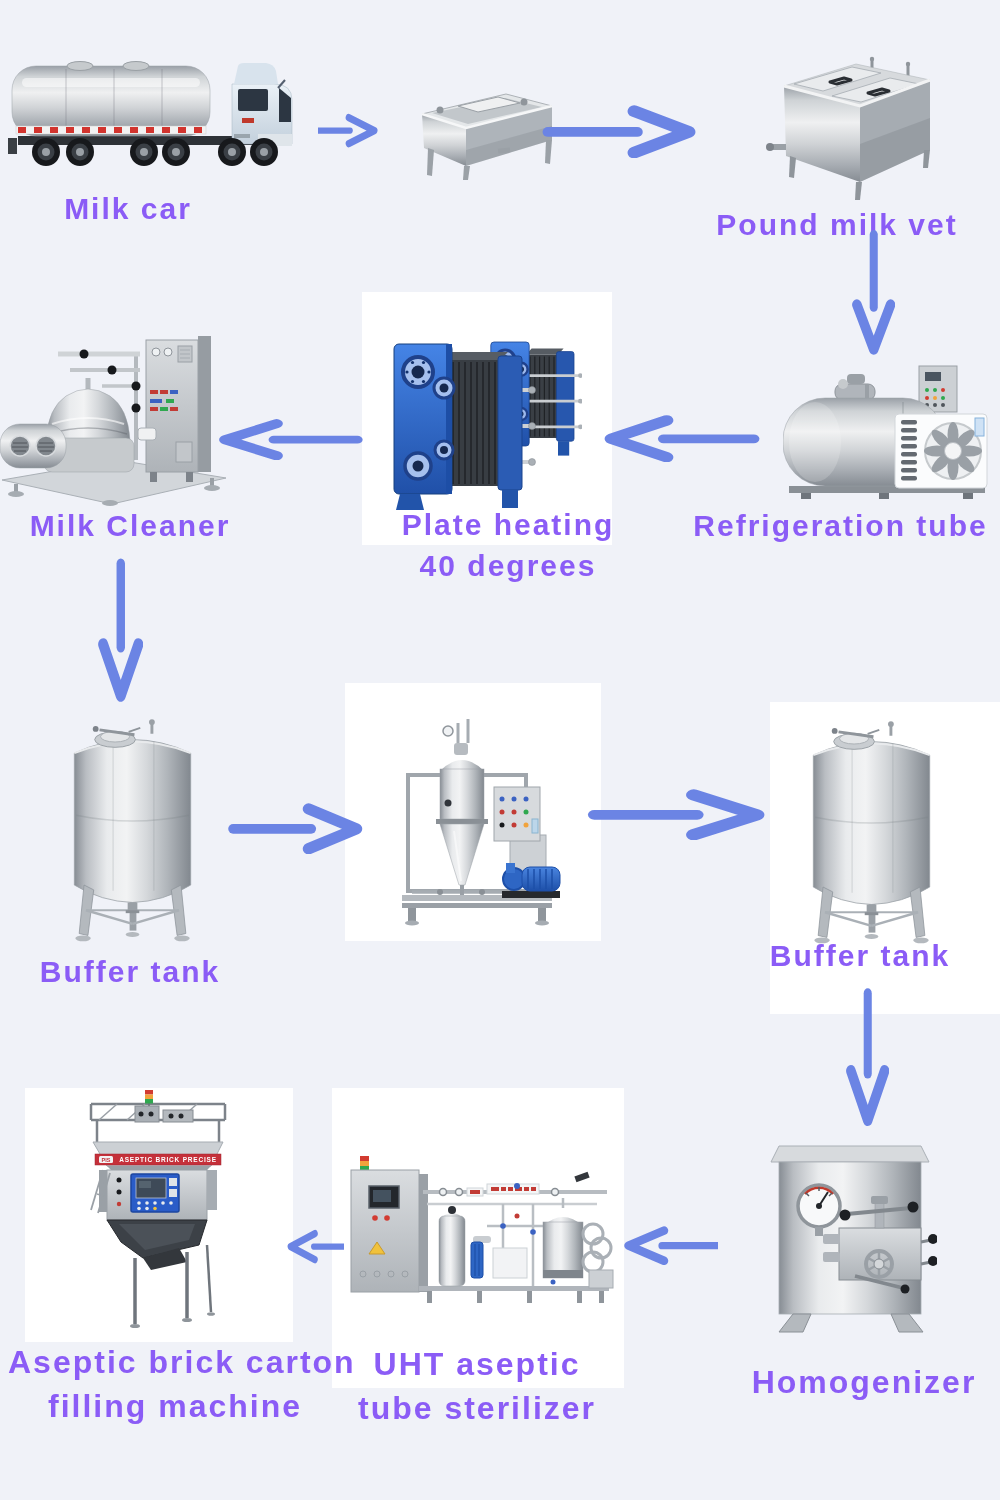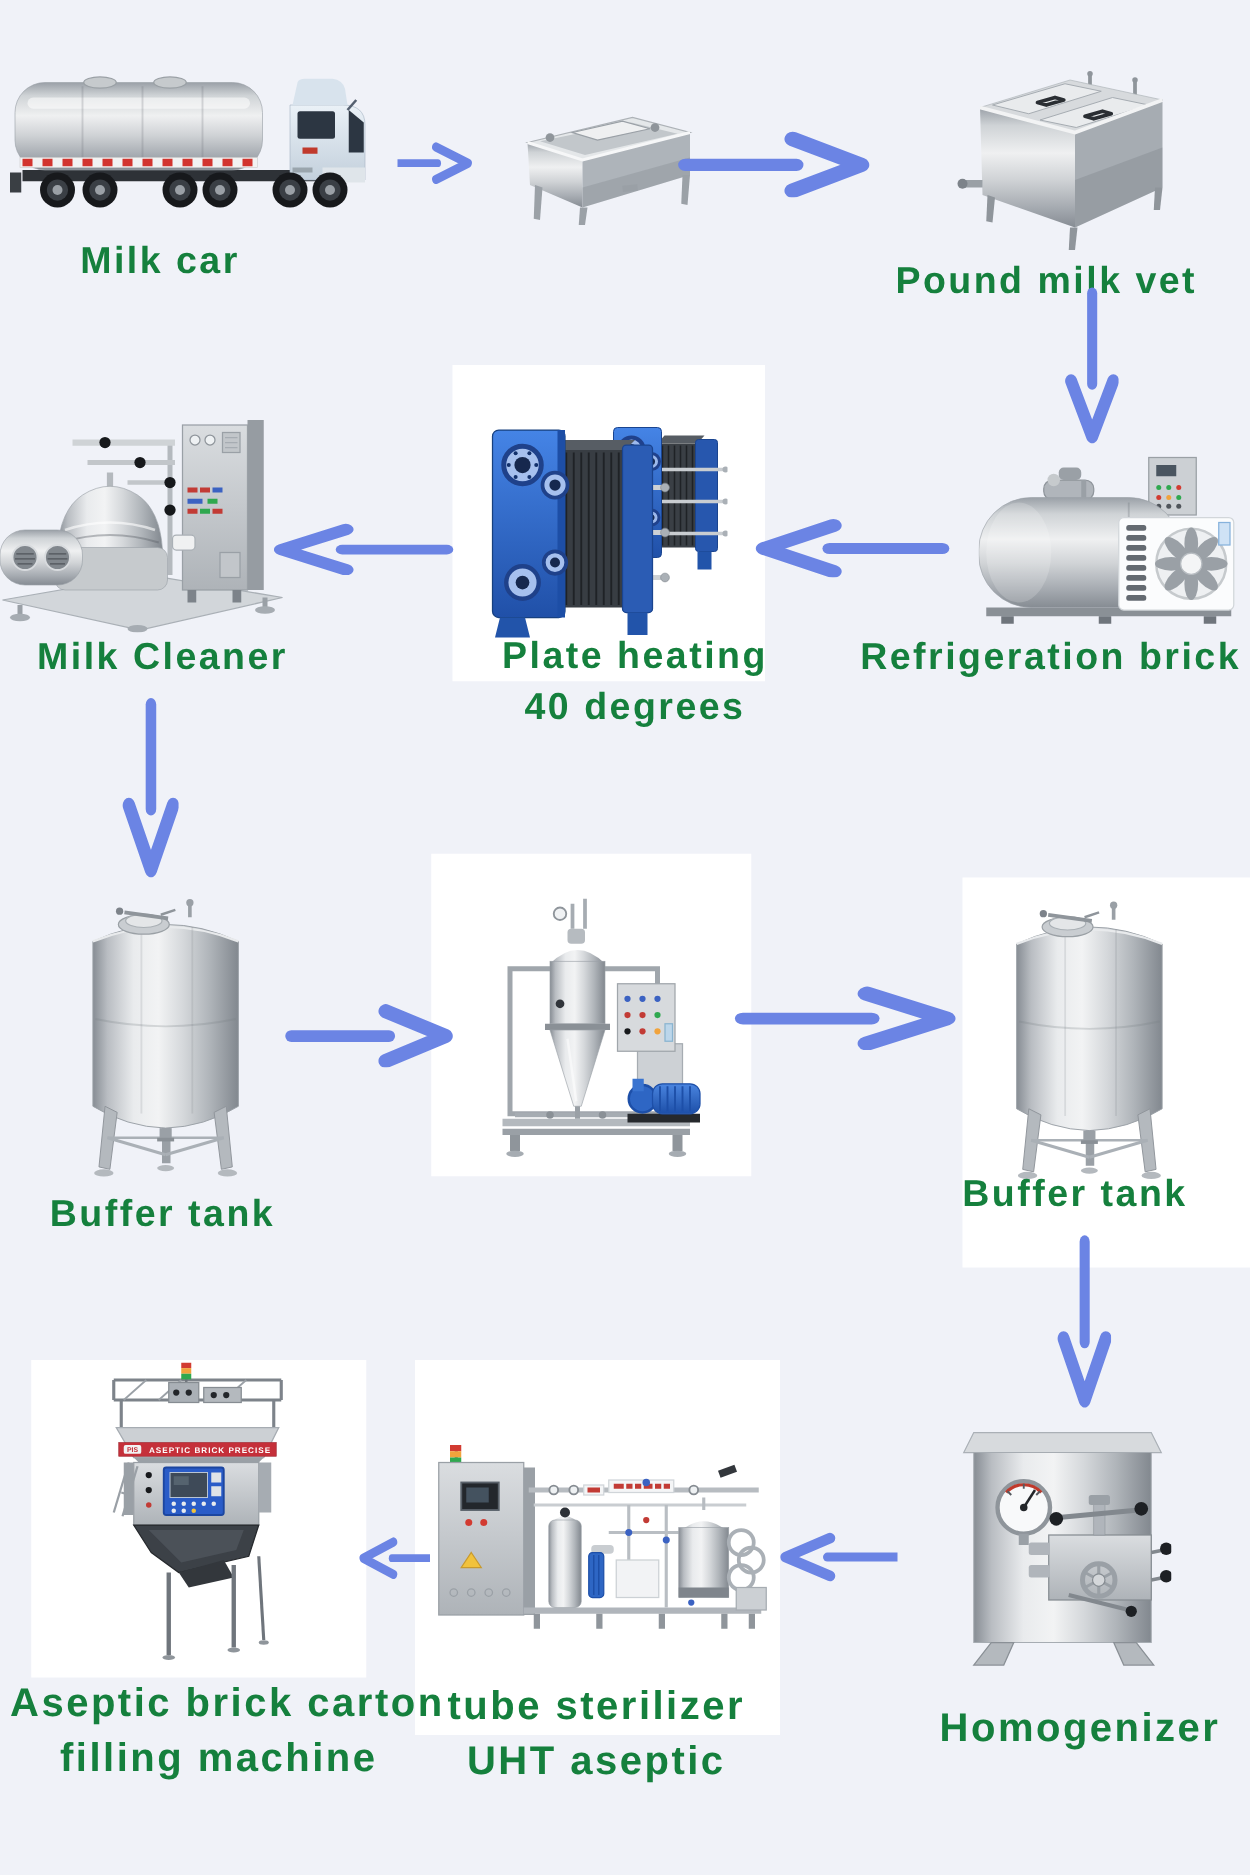--- a/index.html
+++ b/index.html
@@ -4,21 +4,21 @@
 <style>
   html,body { margin:0; padding:0; background:#f0f2f8; }
   .canvas {
     position:relative; width:1000px; height:1500px;
     background:#f0f2f8; overflow:hidden;
     font-family:"Liberation Sans", sans-serif;
   }
   .panel { position:absolute; background:#ffffff; }
   .node-svg { position:absolute; display:block; }
   .label {
-    position:absolute; color:#15803d; font-weight:700; font-size:30px;
+    position:absolute; color:#8b5cf6; font-weight:700; font-size:30px;
     letter-spacing:2px; text-align:center; line-height:41px; white-space:nowrap;
   }
   .label span { display:block; }
   .label.lg { font-size:32px; line-height:44px; letter-spacing:2px; }
   .arrow { position:absolute; color:#6b84e4; display:block; }
   .flip { transform:scaleX(-1); }
   svg text { font-family:"Liberation Sans", sans-serif; }
 </style>
 </head>
 <body>
@@ -400,21 +400,21 @@
   </svg>
 
   <div class="label" style="left:0px;top:505px;width:260px">
       <span>Milk Cleaner</span>
     </div>
   <div class="label" style="left:383px;top:504px;width:250px">
     <span>Plate heating</span>
       <span>40 degrees</span>
   </div>
   <div class="label" style="left:683px;top:505px;width:315px">
-      <span>Refrigeration brick</span>
+      <span>Refrigeration tube</span>
     </div>
 
   <svg class="arrow flip" style="left:598px;top:414px;width:164px;height:48px" viewBox="0 0 160 60" preserveAspectRatio="none">
       <use href="#sym-arrow-right"></use>
     </svg>
   <svg class="arrow flip" style="left:213px;top:418px;width:152px;height:42px" viewBox="0 0 160 60" preserveAspectRatio="none">
       <use href="#sym-arrow-right"></use>
     </svg>
   <svg class="arrow" style="left:97px;top:556px;width:46px;height:152px" viewBox="0 0 60 160" preserveAspectRatio="none">
       <use href="#sym-arrow-down"></use>
@@ -671,22 +671,22 @@
     </g>
     <polygon points="28,184 46,184 38,202 14,202" fill="#b4b9be" stroke="#8a9096"></polygon>
     <polygon points="126,184 144,184 158,202 134,202" fill="#b4b9be" stroke="#8a9096"></polygon>
   </svg>
 
   <div class="label lg" style="left:8px;top:1340px;width:334px">
     <span>Aseptic brick carton</span>
       <span>filling machine</span>
   </div>
   <div class="label lg" style="left:345px;top:1342px;width:264px">
-    <span>tube sterilizer</span>
-      <span>UHT aseptic</span>
+    <span>UHT aseptic</span>
+      <span>tube sterilizer</span>
   </div>
   <div class="label lg" style="left:730px;top:1360px;width:268px">
       <span>Homogenizer</span>
     </div>
 
   <svg class="arrow flip" style="left:613px;top:1224px;width:105px;height:42px" viewBox="10 0 150 60" preserveAspectRatio="none">
       <use href="#sym-arrow-right"></use>
     </svg>
   <svg class="arrow flip" style="left:272px;top:1226px;width:72px;height:40px" viewBox="24 0 136 60" preserveAspectRatio="none">
       <use href="#sym-arrow-right"></use>

